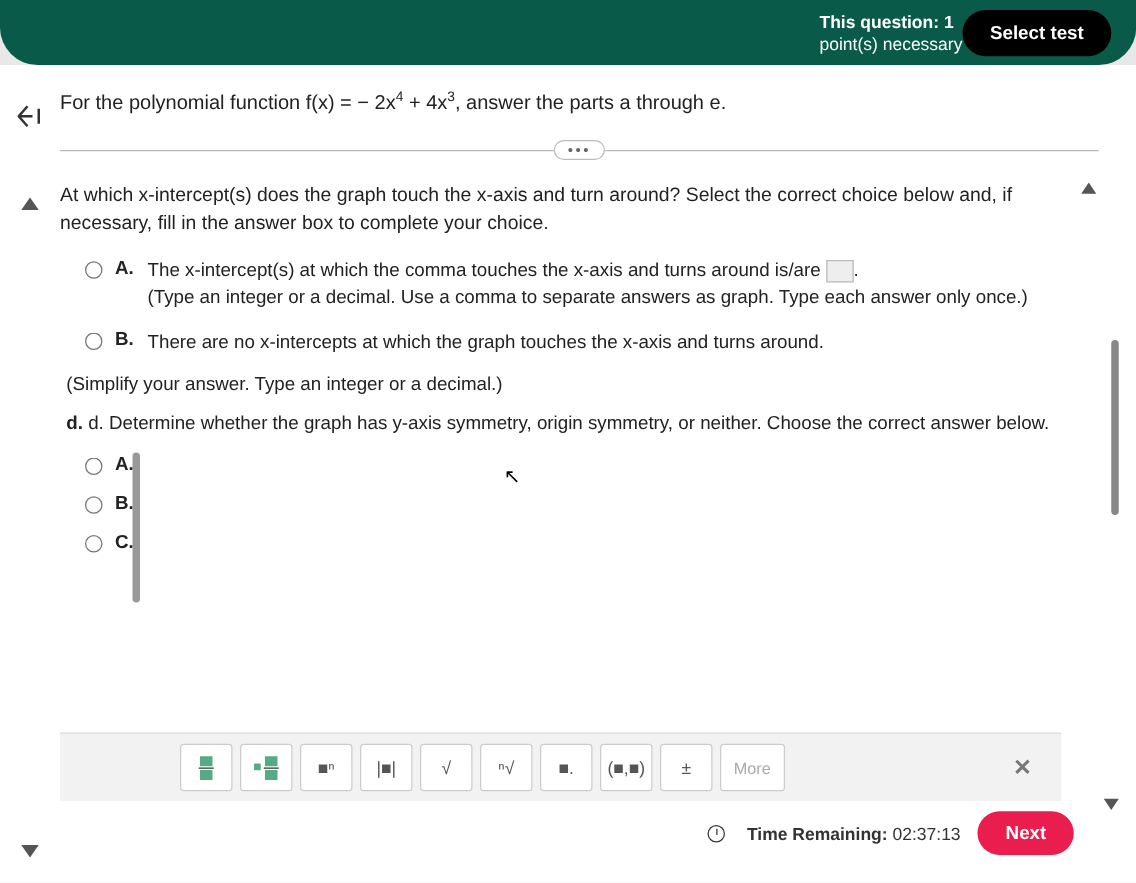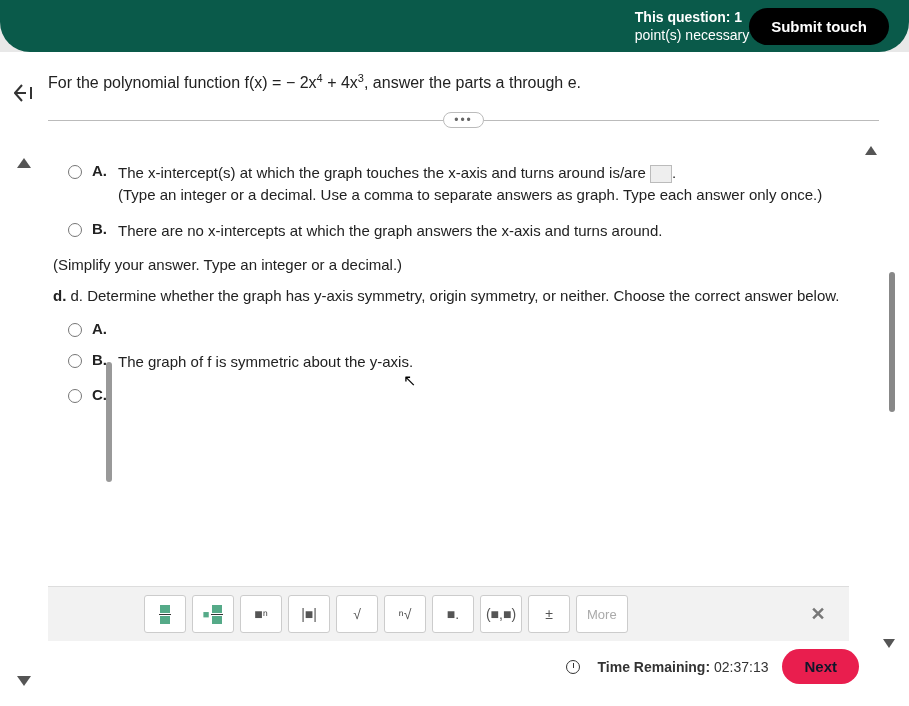--- a/index.html
+++ b/index.html
@@ -40,34 +40,34 @@
 .tool-btn.more { color: #aaa; font-size: 13px; padding: 0 10px; }
 .tool-btn.close { border: none; background: transparent; font-size: 18px; color: #777; font-weight: bold; }
 .tool-spacer { width: 80px; }
 .frac { display: inline-flex; flex-direction: column; align-items: center; font-size: 9px; }
 .frac .n, .frac .d { width: 10px; height: 8px; background: #5a8; }
 .frac .bar { width: 12px; height: 1px; background: #333; margin: 1px 0; }
 .footer { display: flex; align-items: center; justify-content: flex-end; padding: 8px 20px; gap: 14px; }
 .timer { font-size: 14px; color: #333; display: flex; align-items: center; gap: 18px; }
 .timer-icon { width: 14px; height: 14px; border: 1.5px solid #333; border-radius: 50%; position: relative; }
 .timer-icon::after { content: ""; position: absolute; width: 1px; height: 5px; background: #333; top: 2px; left: 6px; }
-.next-btn { background: #e91e4e; color: #0f172a; border: none; padding: 9px 22px; border-radius: 18px; font-size: 15px; font-weight: bold; cursor: pointer; }
+.next-btn { background: #e91e4e; color: #ffffff; border: none; padding: 9px 22px; border-radius: 18px; font-size: 15px; font-weight: bold; cursor: pointer; }
 .scroll-tri-down { position: absolute; right: 14px; bottom: 58px; width: 0; height: 0; border-left: 6px solid transparent; border-right: 6px solid transparent; border-top: 9px solid #555; cursor: pointer; }
 .cursor-icon { position: absolute; left: 355px; top: 225px; font-size: 16px; color: #000; pointer-events: none; }
 </style>
 </head>
 <body>
 
 <div class="header">
   <div class="header-spacer"></div>
   <div class="question-info">
     <b>This question: 1</b><br>
     <span>point(s) necessary</span>
   </div>
-  <button class="submit-btn">Submit touch</button>
+  <button class="submit-btn">Select test</button>
 </div>
 
 <div class="main">
   <div class="left-col">
     <span class="back-icon">
       <svg width="20" height="18" viewBox="0 0 20 18">
           <path d="M8 1 L1 9 L8 17 M1 9 H12" stroke="#333" stroke-width="2" fill="none"></path>
           <path d="M17 3 V15" stroke="#333" stroke-width="2"></path>
         </svg>
     </span>
@@ -82,51 +82,51 @@
 
     <div class="divider-row">
       <div class="line"></div>
       <div class="ellipsis-pill">•••</div>
       <div class="line"></div>
     </div>
 
     <div class="scroll-body">
       <div class="inner-scroll-up"></div>
 
+      <div class="prompt-text">At which x-intercept(s) does the graph touch the x-axis and turn around? Select the correct choice below and, if necessary, fill in the answer box to complete your choice.</div>
 
       <div class="choices">
         <div class="choice">
           <input type="radio" name="partb" style="">
           <span class="label-letter">A.</span>
           <div class="choice-text">
-            <span>The x-intercept(s) at which the graph touches the x-axis and turns around is/are </span><span class="answer-box"></span>.<br>
+            <span>The x-intercept(s) at which the comma touches the x-axis and turns around is/are </span><span class="answer-box"></span>.<br>
             <span>(Type an integer or a decimal. Use a comma to separate answers as graph. Type each answer only once.)</span>
           </div>
         </div>
         <div class="choice">
           <input type="radio" name="partb" style="">
           <span class="label-letter">B.</span>
-          <div class="choice-text">There are no x-intercepts at which the graph answers the x-axis and turns around.</div>
+          <div class="choice-text">There are no x-intercepts at which the graph touches the x-axis and turns around.</div>
         </div>
       </div>
 
       <div class="cursor-icon">↖</div>
       <div class="sub-part indent">(Simplify your answer. Type an integer or a decimal.)</div>
 
       <div class="sub-part" style="margin-top:14px"><b>d.</b> <span style="font-weight:normal">d. Determine whether the graph has y-axis symmetry, origin symmetry, or neither. Choose the correct answer below.</span></div>
 
       <div class="choices">
         <div class="choice">
           <input type="radio" name="partd" style="">
           <span class="label-letter">A.</span>
         </div>
         <div class="choice">
           <input type="radio" name="partd" style="">
           <span class="label-letter">B.</span>
-          <div class="choice-text">The graph of f is symmetric about the y-axis.</div>
         </div>
         <div class="choice">
           <input type="radio" name="partd" style="">
           <span class="label-letter">C.</span>
         </div>
       </div>
     </div>
 
     <div class="left-scrollbar"></div>
     <div class="right-scrollbar"></div>

